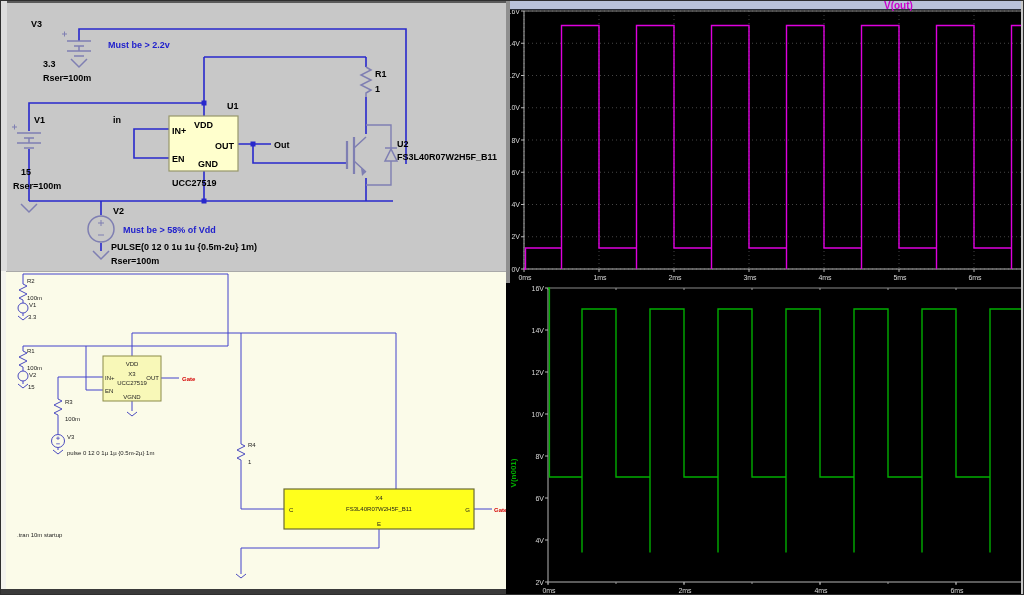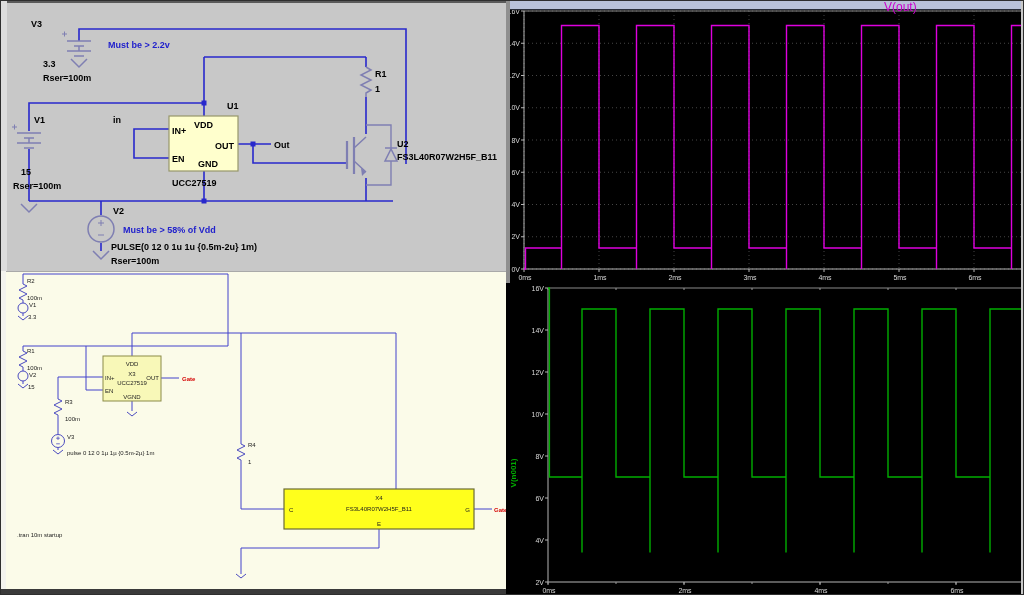--- a/index.html
+++ b/index.html
@@ -6,21 +6,21 @@
   *{box-sizing:border-box;}
   #stage{position:relative;width:1024px;height:595px;overflow:hidden;
          font-family:"Liberation Sans",sans-serif;border:1px solid #2e2e2e;background:#000;}
   
   #sch-top{position:absolute;left:0;top:0;width:505px;height:270px;background:#c8c8c8;}
   #sch-bot{position:absolute;left:0;top:270px;width:505px;height:325px;background:#fbfbe9;}
   
   #plot-top{position:absolute;left:505px;top:0;width:519px;height:282px;background:#000;}
   #plot-bot{position:absolute;left:505px;top:282px;width:519px;height:313px;background:#000;}
   #plot-top-header{position:relative;width:519px;height:9px;background:#b9c2d9;border-bottom:1px solid #2a2f3a;}
-  #plot-top-header .tracelbl{position:absolute;left:378px;top:-1px;font-size:12px;font-weight:normal;color:#cc00cc;}
+  #plot-top-header .tracelbl{position:absolute;left:378px;top:-1px;font-size:10px;font-weight:bold;color:#cc00cc;}
   #sep{position:absolute;left:505px;top:0;width:4px;height:282px;background:#8f8f8f;}
   #rightedge{position:absolute;right:0;top:0;width:2px;height:595px;background:#c9c9c9;}
   svg{display:block;}
   
   .st-k{font:bold 9px "Liberation Sans",sans-serif;fill:#000;}
   .st-b{font:bold 9px "Liberation Sans",sans-serif;fill:#2121cc;}
   .sb-t{font:6px "Liberation Sans",sans-serif;fill:#1c1c1c;}
   .sb-r{font:bold 6px "Liberation Sans",sans-serif;fill:#d40000;}
   
   .axlbl{font:7px "Liberation Sans",sans-serif;fill:#d8d8d8;}

